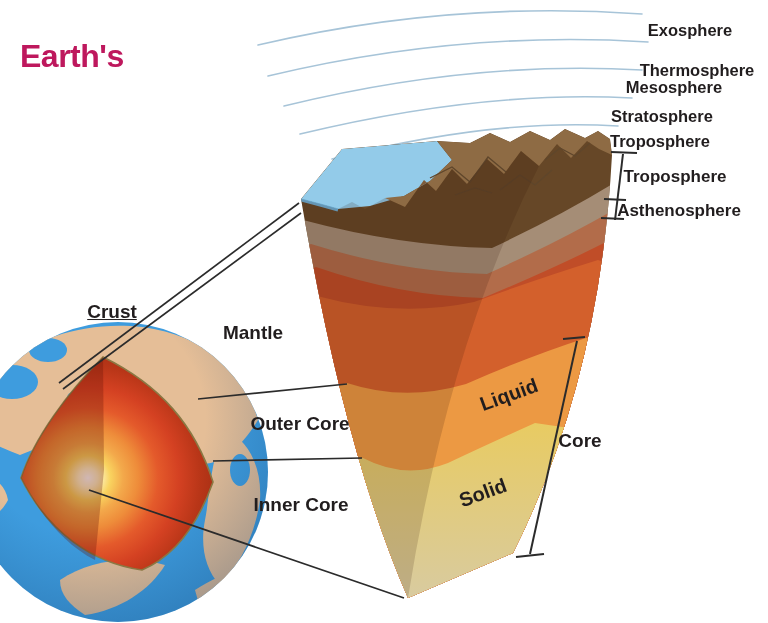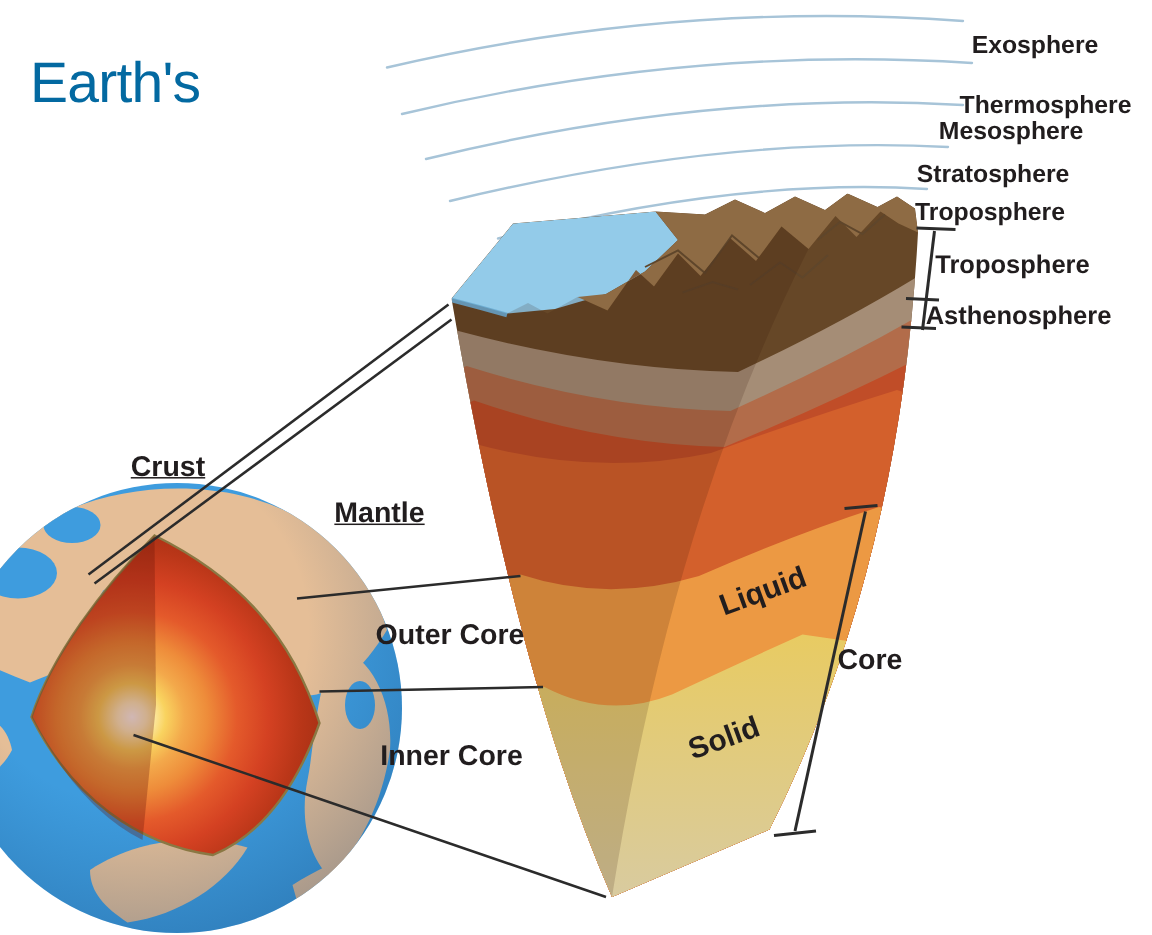--- a/index.html
+++ b/index.html
@@ -6,22 +6,22 @@
   #stage{position:relative;width:768px;height:623px;background:#ffffff;overflow:hidden;
          font-family:"Liberation Sans",sans-serif;}
   #art{position:absolute;left:0;top:0;}
   .lbl{position:absolute;font-weight:bold;color:#211D1E;white-space:nowrap;
        transform:translate(-50%,-50%);line-height:1.05;}
   .atm{font-size:16.5px;}
   .br{font-size:17px;}
   .layer{font-size:19px;}
   .state{font-size:20px;}
   .center{text-align:center;}
-  #title{position:absolute;left:20px;top:32px;font-weight:normal;color:#0369a1;
-         font-size:38px;line-height:49px;letter-spacing:-0.5px;}
+  #title{position:absolute;left:20px;top:32px;font-weight:bold;color:#be185d;
+         font-size:32px;line-height:49px;letter-spacing:-0.5px;}
   .rot20{transform:translate(-50%,-50%) rotate(-20deg);}
 </style>
 </head>
 <body>
 
 <div id="stage">
 
   <svg id="art" width="768" height="623" viewBox="0 0 768 623">
     <defs>
       <radialGradient id="coreGlow" gradientUnits="userSpaceOnUse" cx="88" cy="478" r="140">
@@ -142,21 +142,21 @@
   <div class="lbl atm" style="left:662px;top:117px;">Stratosphere</div>
   <div class="lbl atm" style="left:660px;top:142px;">Troposphere</div>
 
   <div class="lbl br" style="left:675px;top:177px;">Troposphere</div>
   <div class="lbl br" style="left:679px;top:211px;">Asthenosphere</div>
 
   <div class="lbl layer center" style="left:211px;top:217px;">
   </div>
 
   <div class="lbl layer" style="left:112px;top:312px;text-decoration:underline;">Crust</div>
-  <div class="lbl layer" style="left:253px;top:343px;text-decoration:underline;">Mantle</div>
+  <div class="lbl layer" style="left:253px;top:333px;">Mantle</div>
   <div class="lbl layer" style="left:300px;top:424px;">Outer Core</div>
   <div class="lbl layer" style="left:301px;top:505px;">Inner Core</div>
 
   <div class="lbl state rot20" style="left:509px;top:395px;">Liquid</div>
   <div class="lbl state rot20" style="left:483px;top:493px;">Solid</div>
   <div class="lbl layer" style="left:580px;top:441px;">Core</div>
 
 </div>
 
 </body></html>

